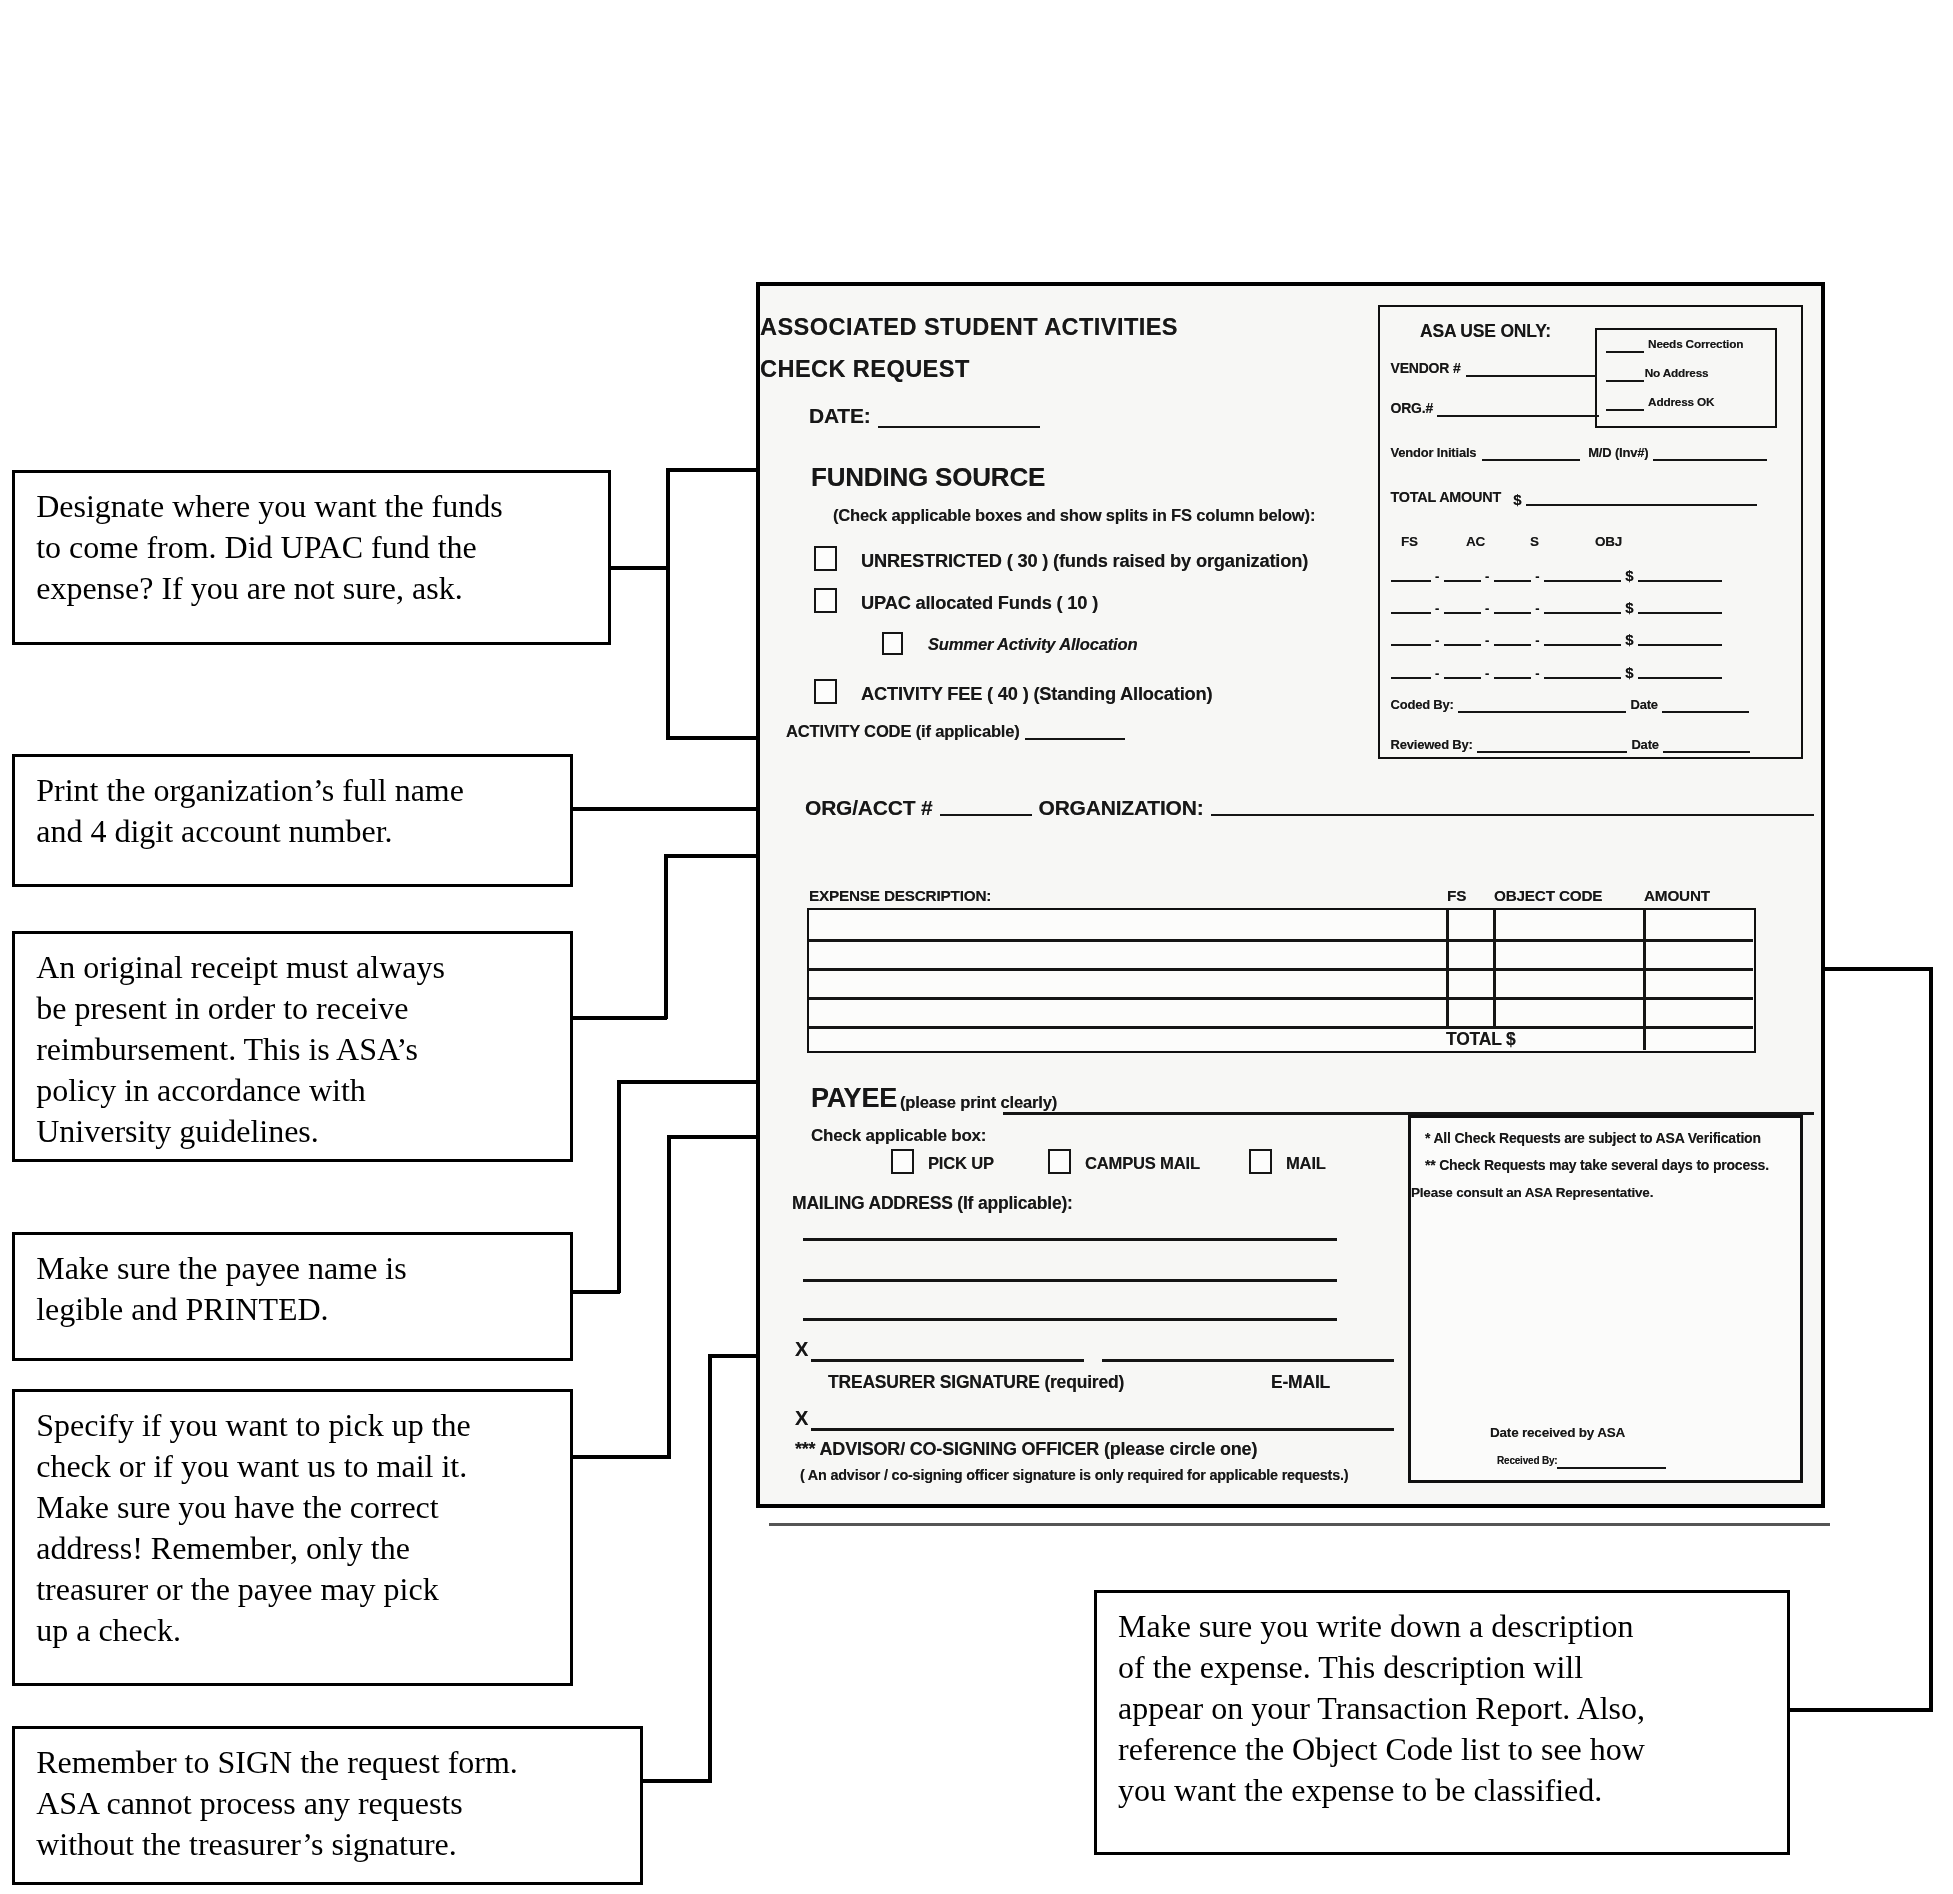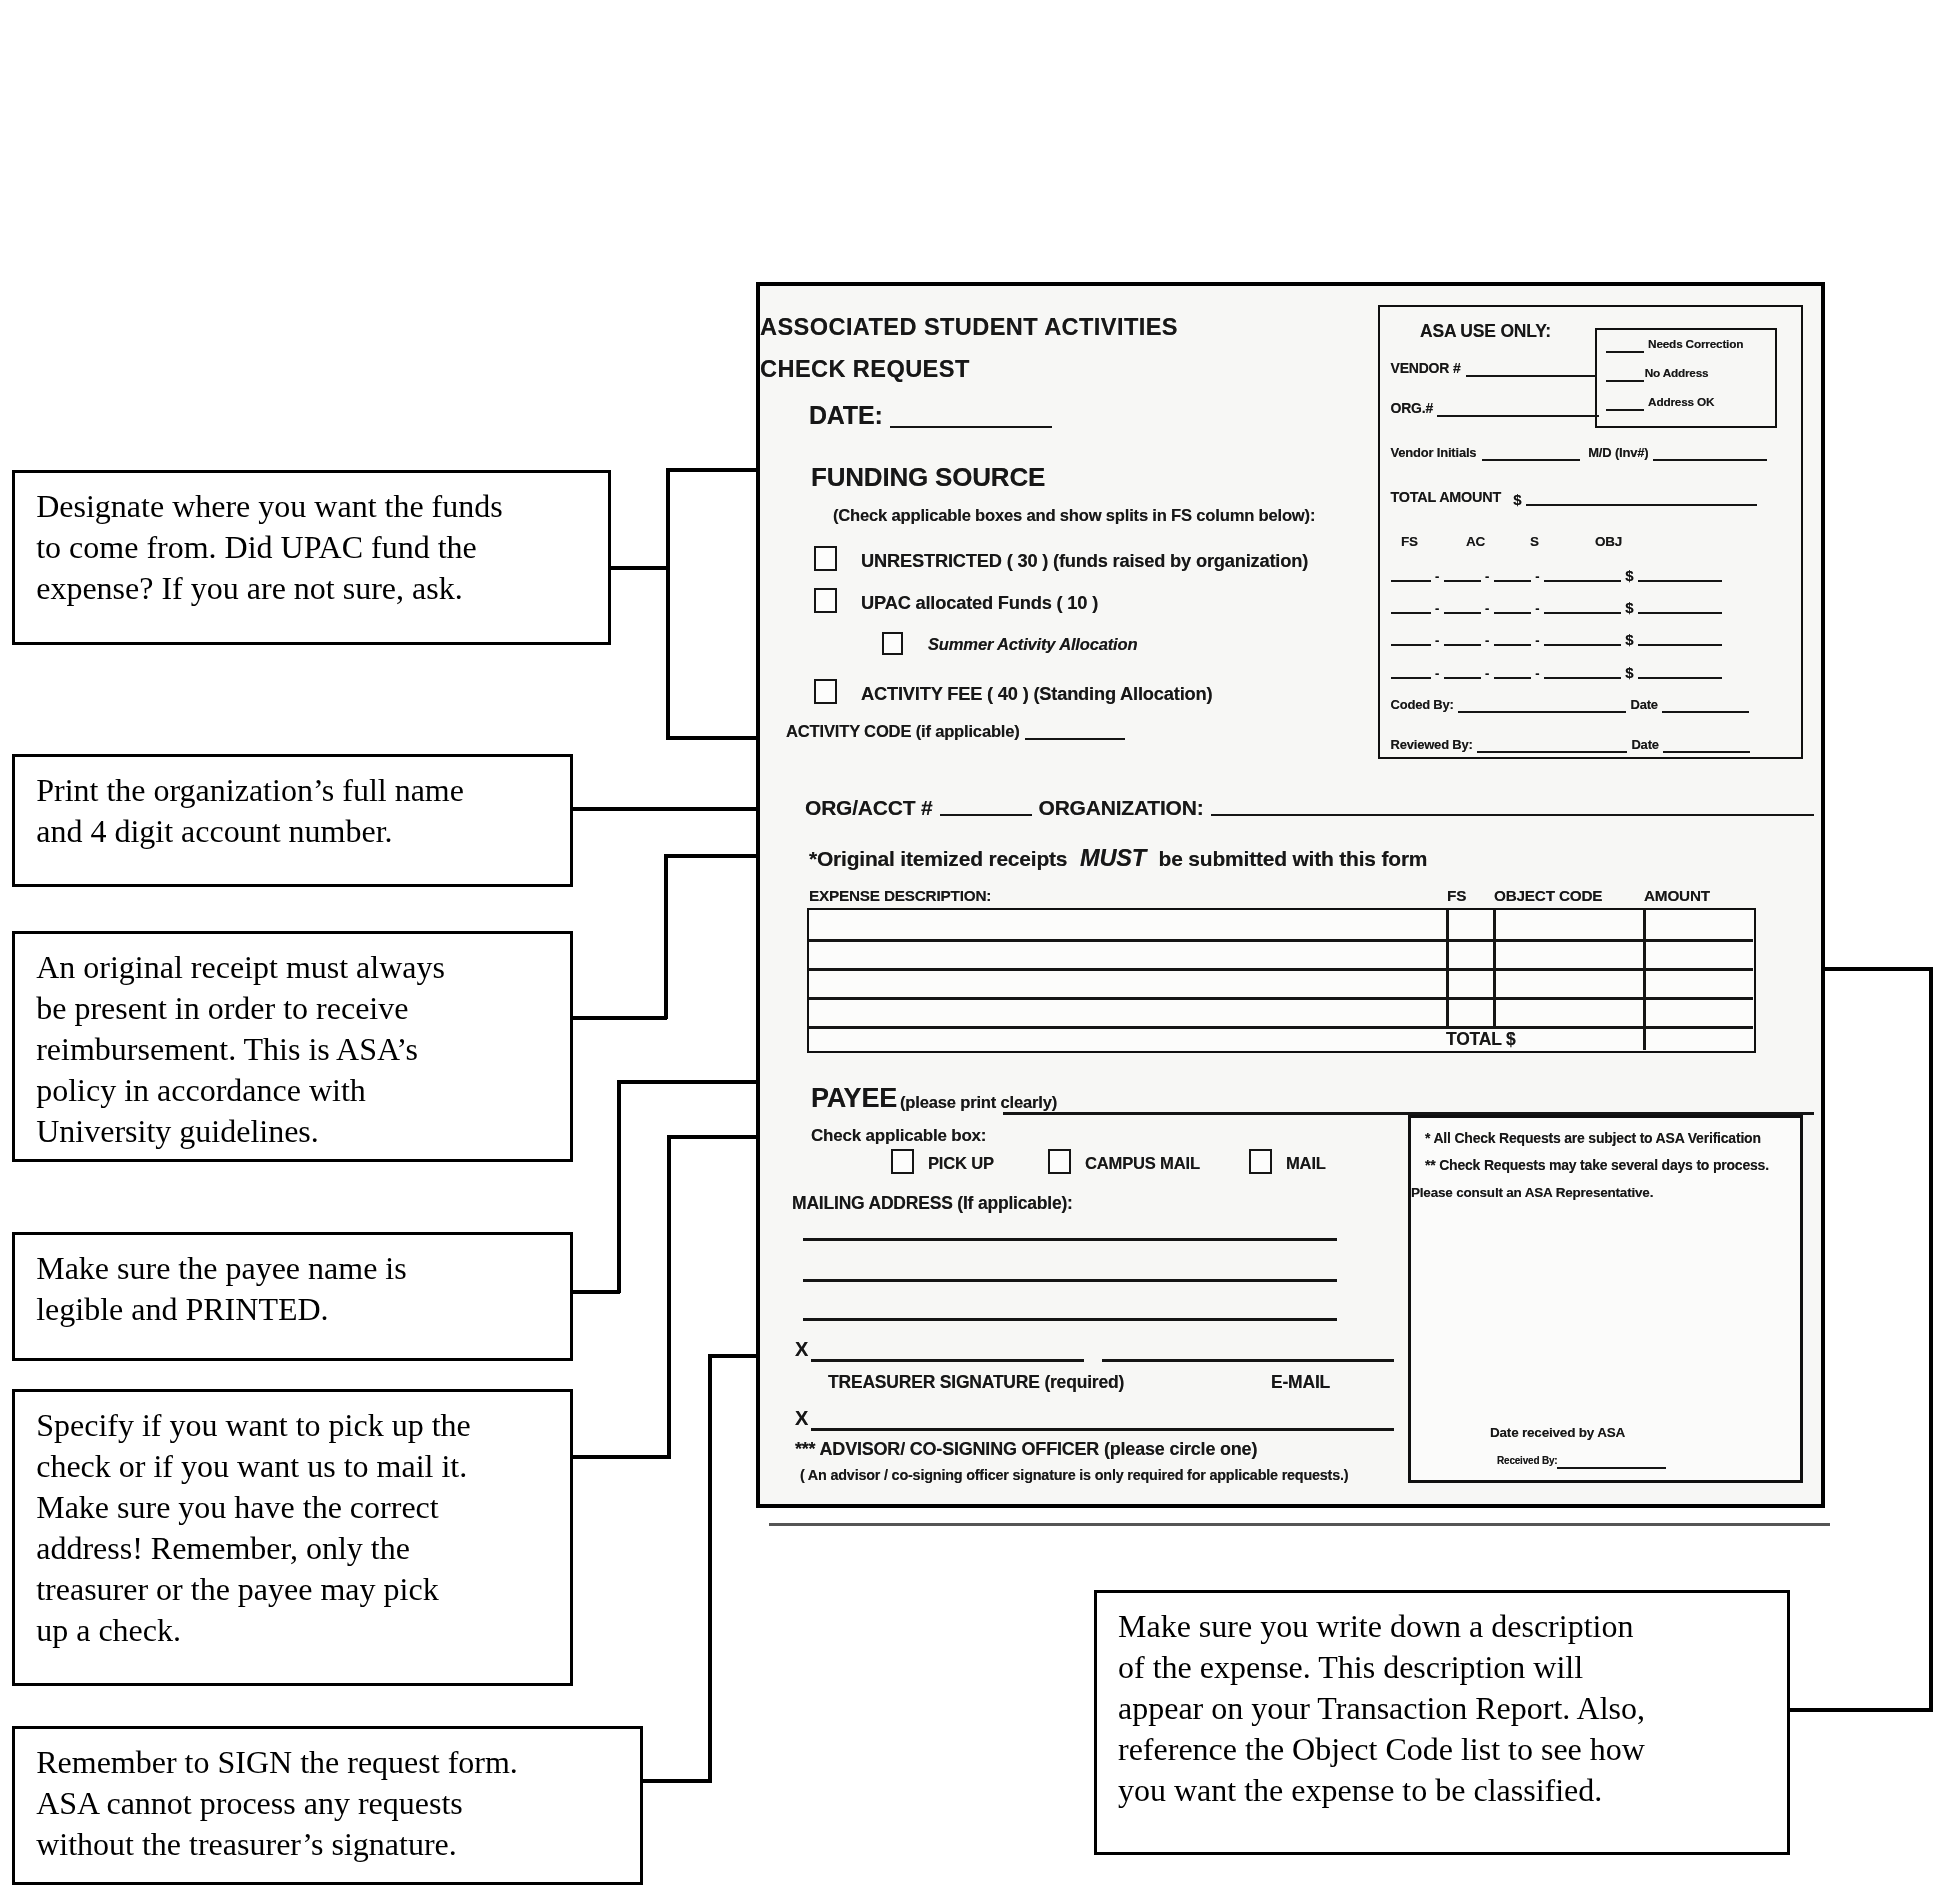--- a/index.html
+++ b/index.html
@@ -84,21 +84,21 @@
 appear on your Transaction Report. Also,
 reference the Object Code list to see how
 you want the expense to be classified.</div>
 
   <div class="form">
 
     <div class="abs lbl ctr" style="left:0;top:28px;width:524px;font-size:23.6px;letter-spacing:0.4px;">ASSOCIATED STUDENT ACTIVITIES</div>
     <div class="abs lbl ctr" style="left:0;top:70px;width:524px;font-size:23.6px;letter-spacing:0.4px;">CHECK REQUEST</div>
 
     <div class="abs row" style="left:49px;top:117px;">
-      <span class="lbl" style="font-size:25px;line-height:25px;">DATE:</span>
+      <span class="lbl" style="font-size:21px;line-height:25px;">DATE:</span>
       <span class="seg" style="width:162px;margin-left:7px;"></span>
     </div>
 
     <div class="abs lbl" style="left:51px;top:176px;font-size:26px;">FUNDING SOURCE</div>
     <div class="abs lbl" style="left:73px;top:220px;font-size:16.6px;">(Check applicable boxes and show splits in FS column below):</div>
 
     <div class="cb" style="left:54px;top:260px;"></div>
     <div class="abs lbl" style="left:101px;top:264px;font-size:18.3px;">UNRESTRICTED ( 30 )  (funds raised by organization)</div>
 
     <div class="cb" style="left:54px;top:302px;"></div>
@@ -217,25 +217,20 @@
       </div>
     </div>
 
     <div class="abs row" style="left:45px;top:514px;width:1009px;gap:7px;">
       <span class="lbl" style="font-size:21px;">ORG/ACCT #</span>
       <span class="seg" style="width:92px;"></span>
       <span class="lbl" style="font-size:21px;">ORGANIZATION:</span>
       <span class="seg" style="flex:1;"></span>
     </div>
 
-    <div class="abs" style="left:49px;top:559px;white-space:nowrap;">
-      <span class="lbl" style="font-size:21px;">*Original itemized receipts</span>
-      <span class="lbl" style="font-size:23.6px;font-style:italic;margin:0 8.7px;">MUST</span>
-      <span class="lbl" style="font-size:21px;">be submitted with this form</span>
-    </div>
 
     <div class="abs lbl" style="left:49px;top:601px;font-size:15.3px;">EXPENSE DESCRIPTION:</div>
     <div class="abs lbl ctr" style="left:687px;top:601px;width:47px;font-size:15.3px;">FS</div>
     <div class="abs lbl ctr" style="left:734px;top:601px;width:150px;font-size:15.3px;">OBJECT CODE</div>
     <div class="abs lbl ctr" style="left:884px;top:601px;width:113px;font-size:15.3px;">AMOUNT</div>
 
     <div class="bx" style="left:47px;top:622px;width:949px;height:145px;background:#fcfcfb;">
       <div class="vline" style="left:637px;top:0;height:117px;"></div>
       <div class="vline" style="left:684px;top:0;height:117px;"></div>
       <div class="vline" style="left:834px;top:0;height:140px;"></div>

